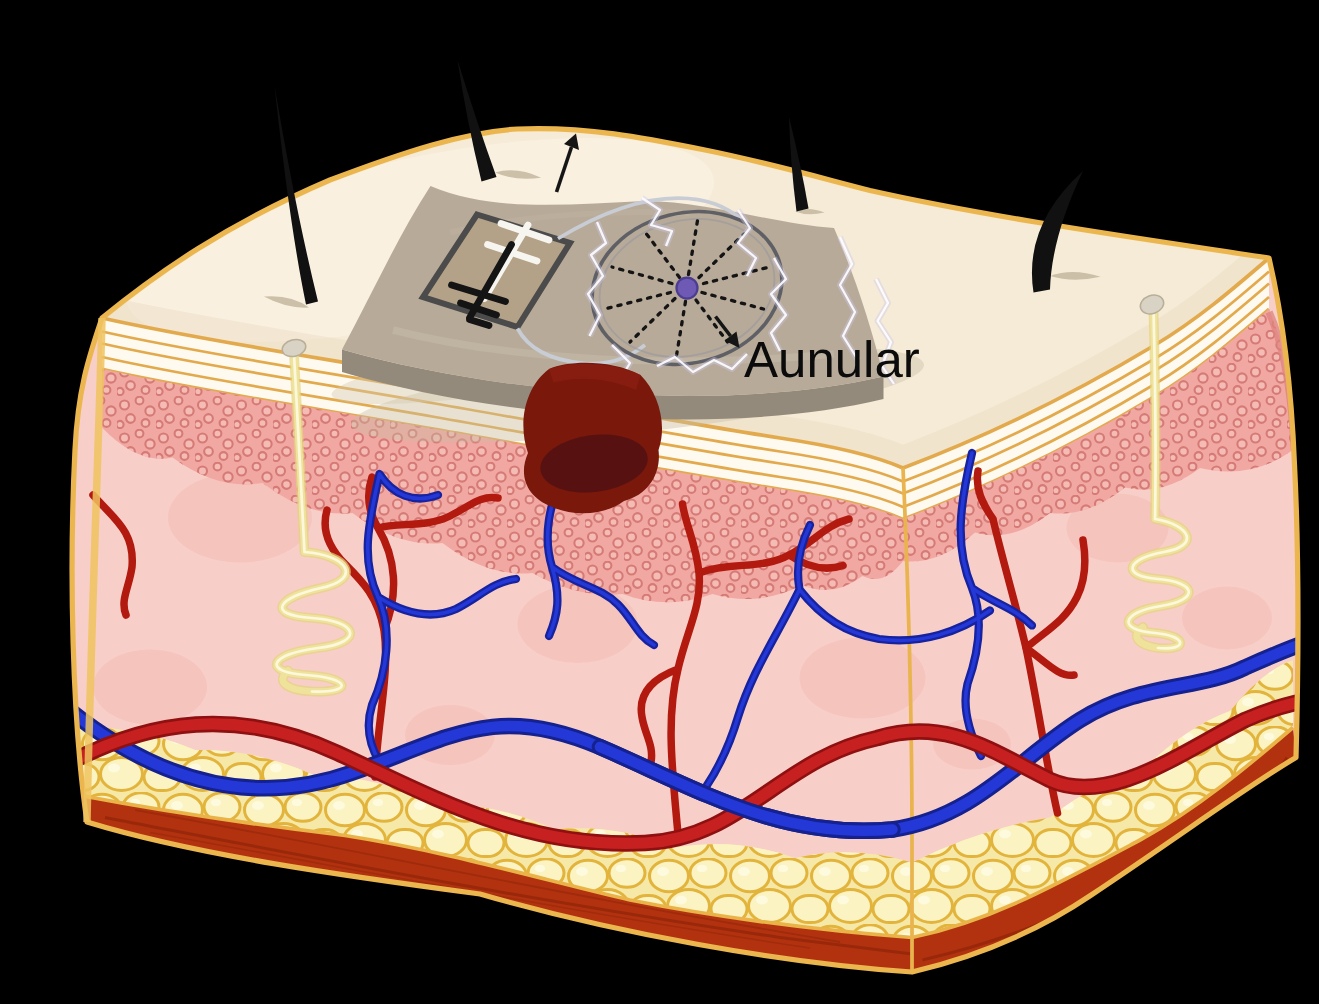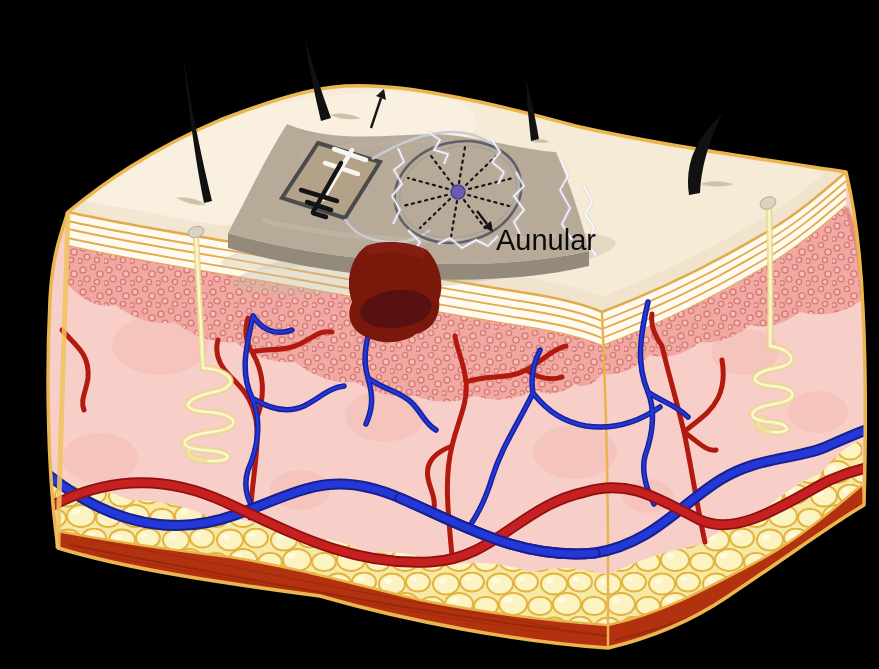--- a/index.html
+++ b/index.html
@@ -1,20 +1,20 @@
 <!DOCTYPE html>
 <html><head>
 <meta charset="utf-8">
 <style>
   html,body{margin:0;padding:0;background:#000;}
   .stage{position:relative;width:879px;height:669px;overflow:hidden;background:#000;
          font-family:"Liberation Sans", sans-serif;}
   .stage svg{position:absolute;left:0;top:0;}
   .figure-label{position:absolute;left:496px;top:224px;color:#0b0b0b;
-    font-size:29px;line-height:33px;letter-spacing:0;font-family:"Liberation Sans",sans-serif;}
+    font-size:34px;line-height:33px;letter-spacing:0;font-family:"Liberation Sans",sans-serif;}
   .figure-label div{white-space:nowrap;}
 </style>
 </head>
 <body>
 
 <div class="stage">
 <svg width="879" height="669" viewBox="0 0 879 669">
   <defs>
     <clipPath id="blockClip">
       <path d="M68,212 C105,182 150,150 220,120 C270,101 310,88 345,86 C390,84 430,92 470,100 C510,108 545,118 580,127 C660,145 760,159 846,172 C856,215 861,260 863,310 C866,370 866,430 864,505 C830,525 790,555 727,597 C690,622 650,638 608,648 C520,642 410,622 320,596 C230,584 130,570 58,548 C48,480 46,380 50,300 C52,258 60,236 68,212 Z"></path>

